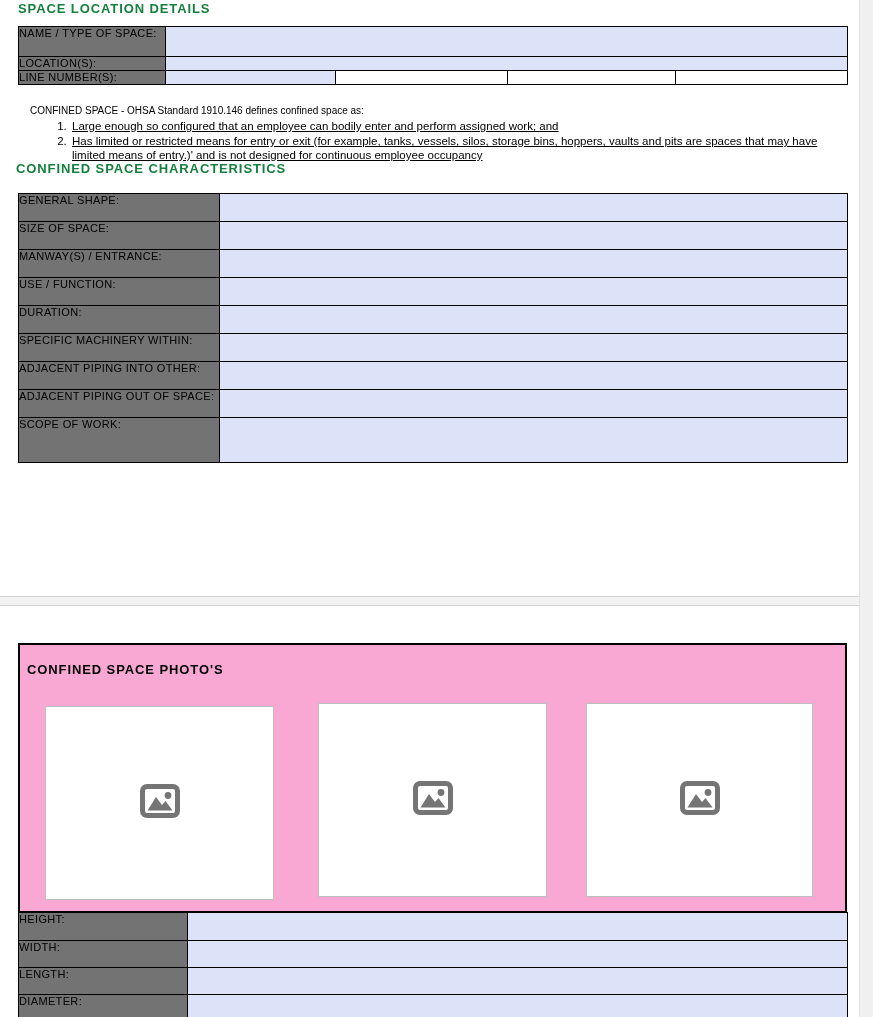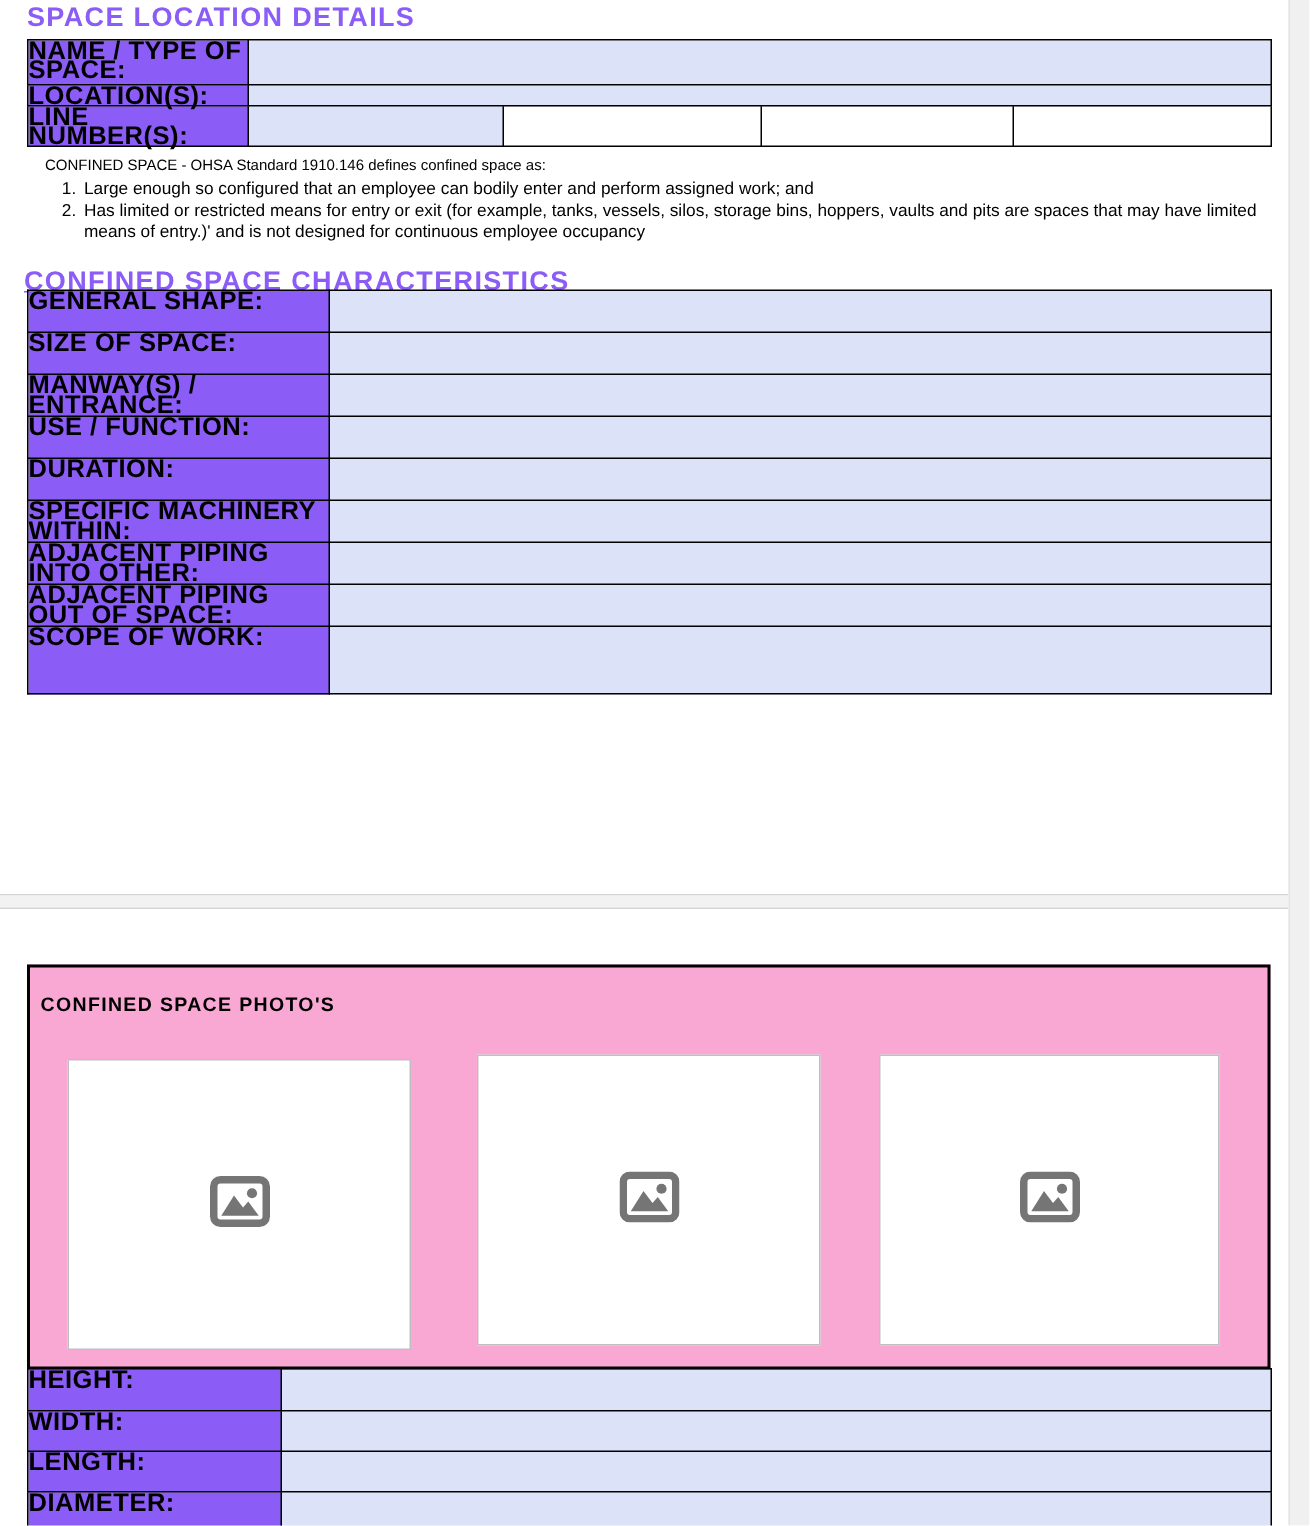--- a/index.html
+++ b/index.html
@@ -28,78 +28,78 @@
 
   .content {
     position: absolute;
     top: 0; left: 0;
     width: 859px;
     height: 1017px;
   }
 
   
   .section-title {
-    font-size: 18px;
+    font-size: 13px;
     font-weight: bold;
     letter-spacing: 0.9px;
-    color: #8b5cf6;
+    color: #15803d;
     white-space: nowrap;
   }
 
   
   table.form {
     border-collapse: collapse;
     table-layout: fixed;
   }
   table.form td {
     border: 1px solid #000000;
     padding: 0;
     vertical-align: top;
   }
   td.lbl {
-    background: #8b5cf6;
-    font-size: 17px;
-    font-weight: bold;
+    background: #737373;
+    font-size: 11px;
+    font-weight: normal;
     letter-spacing: 0.35px;
     color: #000000;
     padding: 3px 0 3px 7px;
     line-height: 13px;
   }
   td.val {
     background: #dce3f8;
   }
   td.blank {
     background: #ffffff;
   }
 
   
   #title-loc      { position: absolute; left: 18px;  top: 1px;   }
   #tbl-loc        { position: absolute; left: 18px;  top: 26px;  width: 829px; }
   #notes          { position: absolute; left: 30px;  top: 104px; width: 820px; }
-  #title-char     { position: absolute; left: 16px;  top: 177px; text-decoration: underline; }
+  #title-char     { position: absolute; left: 16px;  top: 161px; }
   #tbl-char       { position: absolute; left: 18px;  top: 193px; width: 829px; }
   #divider        { position: absolute; left: 0;     top: 596px; width: 859px; }
   #photo-panel    { position: absolute; left: 18px;  top: 643px; width: 829px; height: 270px; }
   #tbl-dims       { position: absolute; left: 18px;  top: 912px; width: 829px; }
 
   
   .notes-lead {
     font-size: 10px;
     color: #000000;
     line-height: 14px;
     margin: 0 0 1px 0;
   }
   ol.notes-list {
     margin: 0;
     padding: 0 0 0 24px;
     font-size: 11.5px;
     line-height: 14px;
     color: #000000;
   }
-  ol.notes-list li { margin: 0 0 1px 0; padding-left: 2px; }
+  ol.notes-list li { margin: 0 0 1px 16px; padding-left: 2px; text-decoration: underline; }
 
   
   .divider-line  { height: 1px; background: #d4d4d4; }
   .divider-band  { height: 8px; background: #f2f2f2; }
 
   
   #photo-panel {
     border: 2px solid #000000;
     background: #f9a8d4;
   }

